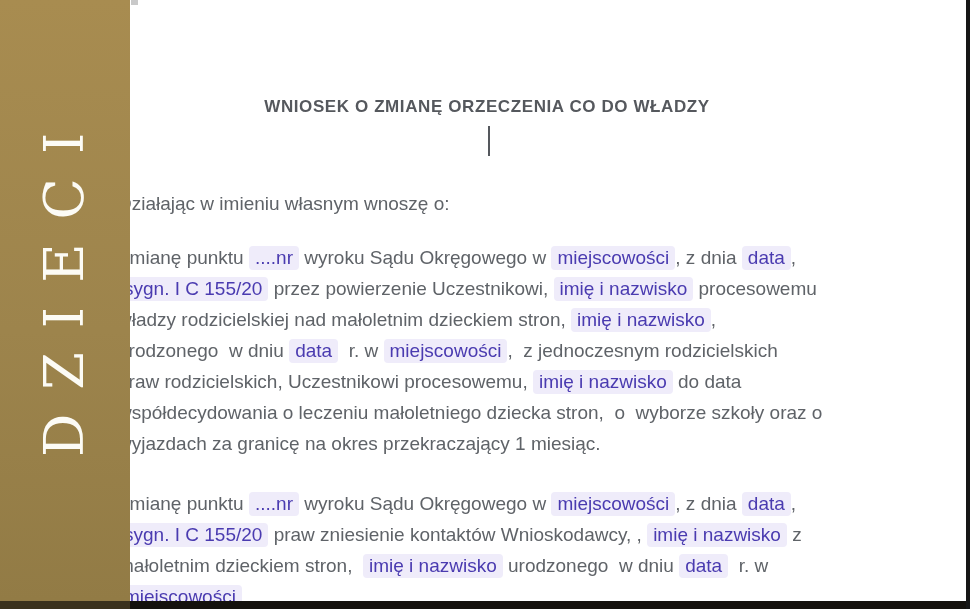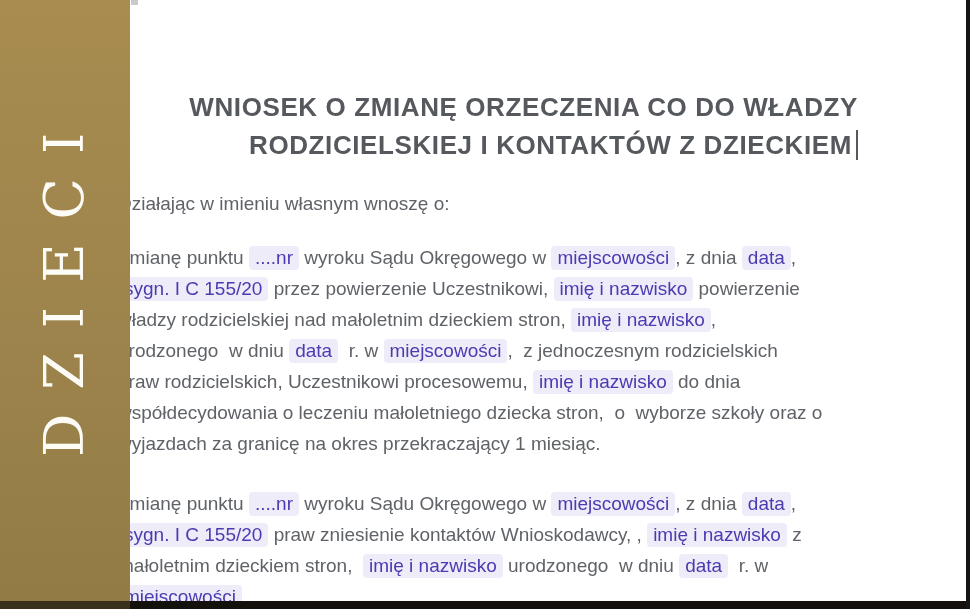--- a/index.html
+++ b/index.html
@@ -10,22 +10,22 @@
     overflow:hidden;
     font-family:"Liberation Sans",sans-serif;
   }
   
   .page{
     position:absolute;left:116px;top:0;width:848px;height:609px;
   }
   .doc-title{
     position:absolute;left:0;top:88px;width:742px;
     margin:0;
-    text-align:right;
-    font-size:26px;font-weight:700;line-height:38px;
+    text-align:center;
+    font-size:17px;font-weight:700;line-height:38px;
     letter-spacing:0.6px;
     color:var(--title,#55585d);
   }
   .caret{
     display:inline-block;width:2px;height:30px;
     background:var(--title,#55585d);
     margin-left:4px;vertical-align:-6px;
   }
   .bodytext{
     font-size:19px;line-height:31px;color:var(--body,#5f6368);
@@ -83,31 +83,31 @@
     z-index:6;
   }
 </style>
 </head>
 <body>
 
 <div class="page">
 
   <h1 class="doc-title">
     <span>WNIOSEK O ZMIANĘ ORZECZENIA CO DO WŁADZY</span><br>
-    <span>RODZICIELSKIEJ I KONTAKTÓW Z DZIECKIEM</span><span class="caret"></span>
+    <span class="caret"></span>
   </h1>
 
   <div class="bodytext intro">Działając w imieniu własnym wnoszę o:</div>
 
   <div class="bodytext para para-1">
       <div class="line"><span>Zmianę punktu </span><span class="ph">....nr</span><span> wyroku Sądu Okręgowego w </span><span class="ph">miejscowości</span><span>, z dnia </span><span class="ph">data</span><span>,</span></div>
-      <div class="line"><span class="ph">sygn. I C 155/20</span><span> przez powierzenie Uczestnikowi, </span><span class="ph">imię i nazwisko</span><span> powierzenie</span></div>
+      <div class="line"><span class="ph">sygn. I C 155/20</span><span> przez powierzenie Uczestnikowi, </span><span class="ph">imię i nazwisko</span><span> procesowemu</span></div>
       <div class="line"><span>władzy rodzicielskiej nad małoletnim dzieckiem stron, </span><span class="ph">imię i nazwisko</span><span>,</span></div>
       <div class="line"><span>urodzonego  w dniu </span><span class="ph">data</span><span>  r. w </span><span class="ph">miejscowości</span><span>,  z jednoczesnym rodzicielskich</span></div>
-      <div class="line"><span>praw rodzicielskich, Uczestnikowi procesowemu, </span><span class="ph">imię i nazwisko</span><span> do dnia</span></div>
+      <div class="line"><span>praw rodzicielskich, Uczestnikowi procesowemu, </span><span class="ph">imię i nazwisko</span><span> do data</span></div>
       <div class="line"><span>współdecydowania o leczeniu małoletniego dziecka stron,  o  wyborze szkoły oraz o</span></div>
       <div class="line"><span>wyjazdach za granicę na okres przekraczający 1 miesiąc.</span></div>
     </div>
 
   <div class="bodytext para para-2">
       <div class="line"><span>Zmianę punktu </span><span class="ph">....nr</span><span> wyroku Sądu Okręgowego w </span><span class="ph">miejscowości</span><span>, z dnia </span><span class="ph">data</span><span>,</span></div>
       <div class="line"><span class="ph">sygn. I C 155/20</span><span> praw zniesienie kontaktów Wnioskodawcy, , </span><span class="ph">imię i nazwisko</span><span> z</span></div>
       <div class="line"><span>małoletnim dzieckiem stron,  </span><span class="ph">imię i nazwisko</span><span> urodzonego  w dniu </span><span class="ph">data</span><span>  r. w</span></div>
       <div class="line"><span class="ph">miejscowości</span><span> .</span></div>
     </div>

